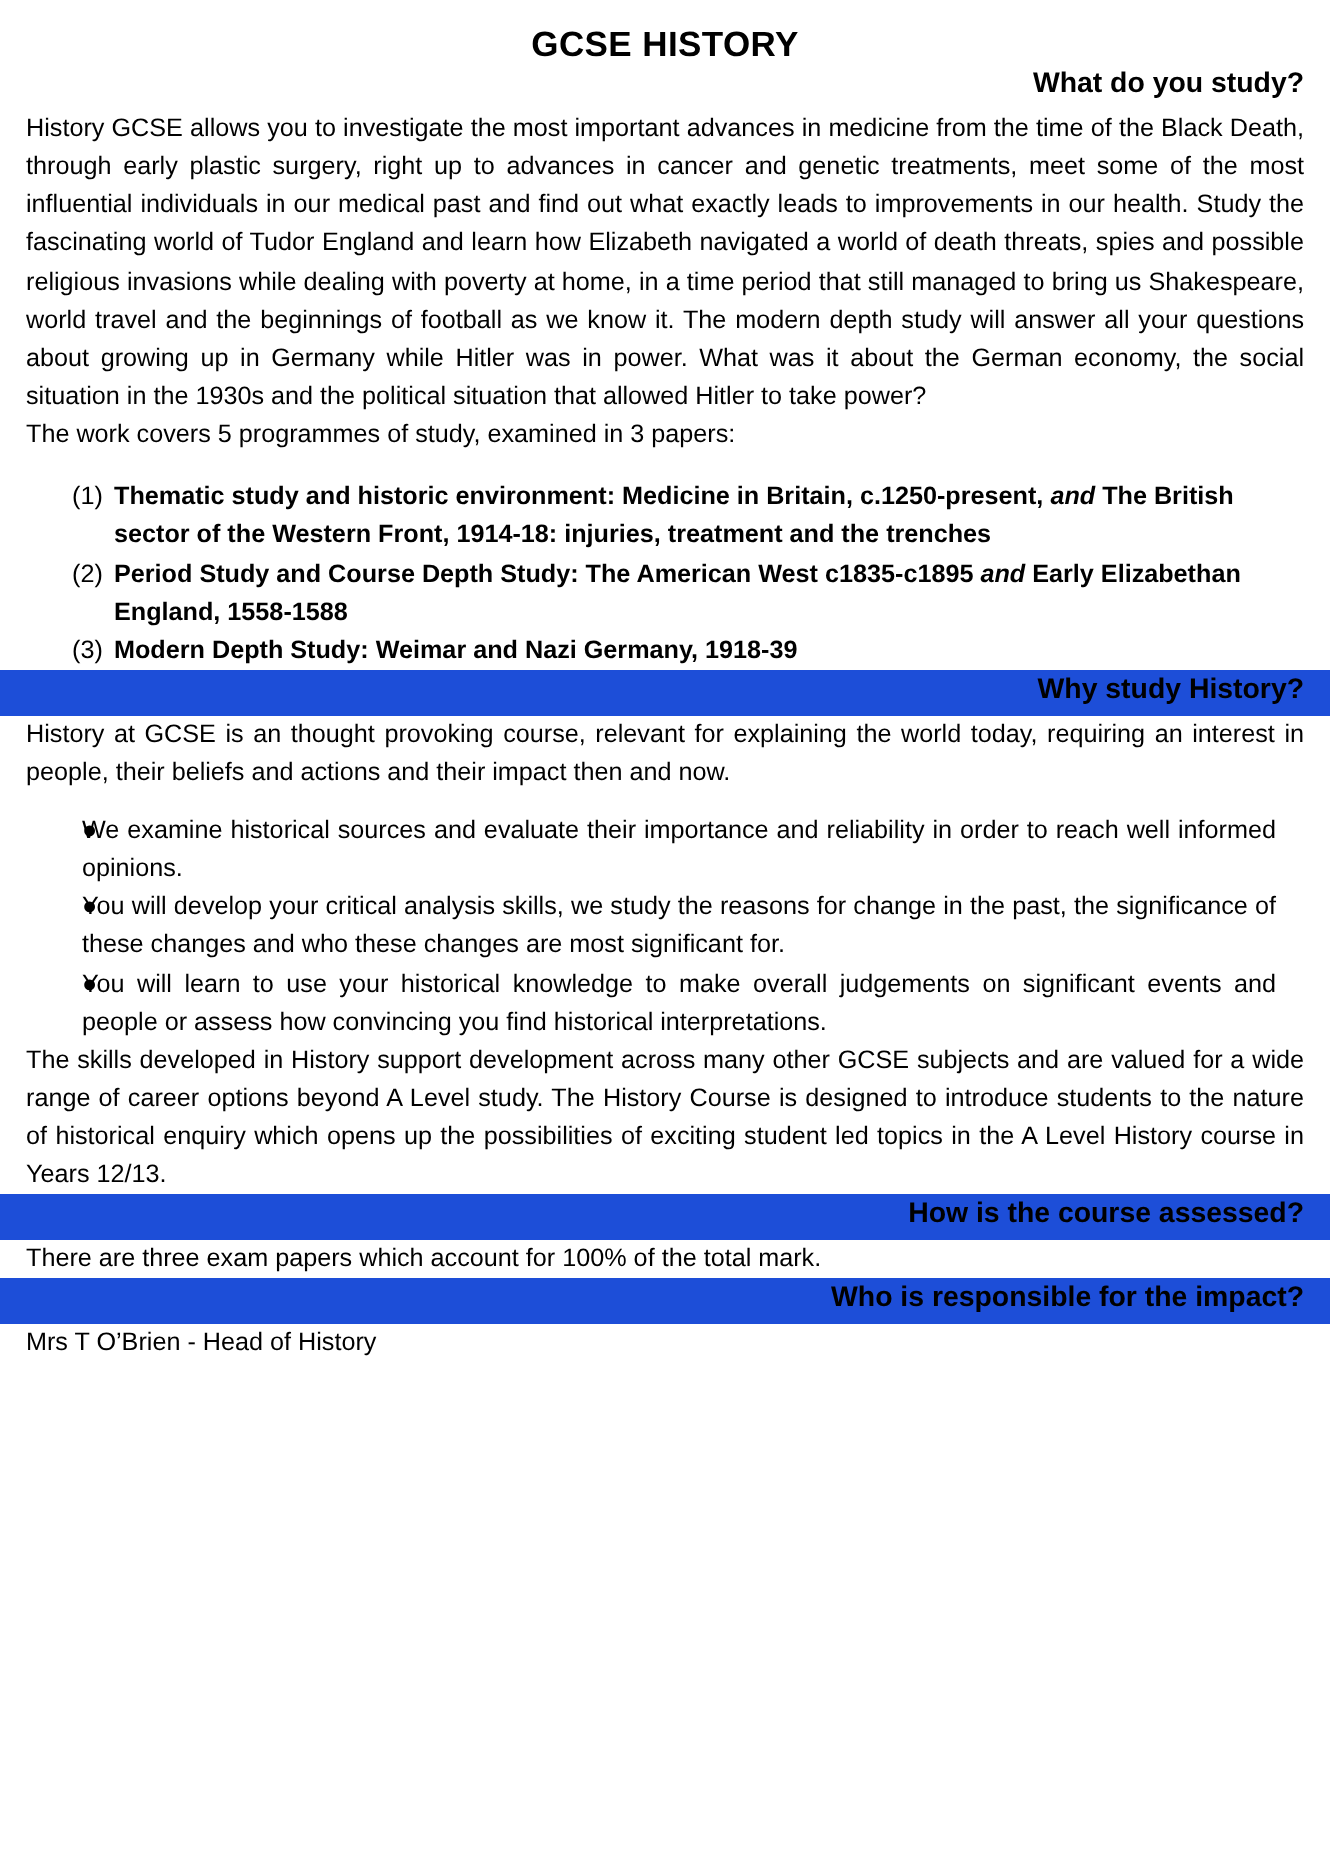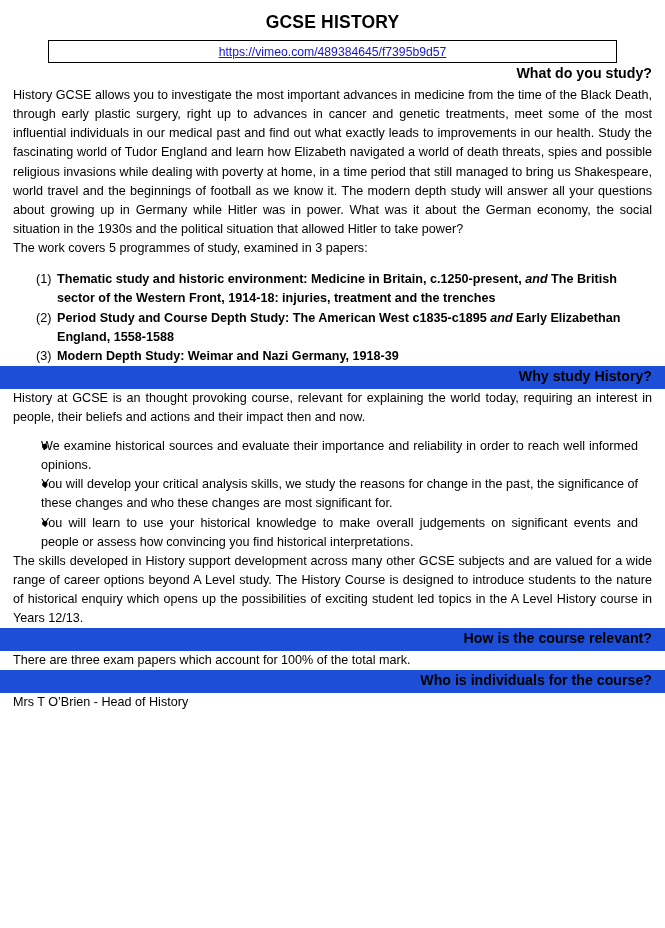--- a/index.html
+++ b/index.html
@@ -129,23 +129,20 @@
   .heading-assessed { margin-top: 24px; }
   .heading-responsible { margin-top: 22px; }
 </style>
 </head>
 <body>
 
 <div class="page">
 
   <h1 class="doc-title">GCSE HISTORY</h1>
 
-  <div class="url-box">
-    <a class="url-link" href="#">https://vimeo.com/489384645/f7395b9d57</a>
-  </div>
 
   <h2 class="section-heading heading-what">What do you study?</h2>
 
   <p class="body-text para-intro">History GCSE allows you to investigate the most important advances in medicine from the time of the Black Death, through early plastic surgery, right up to advances in cancer and genetic treatments, meet some of the most influential individuals in our medical past and find out what exactly leads to improvements in our health.  Study the fascinating world of Tudor England and learn how Elizabeth navigated a world of death threats, spies and possible religious invasions while dealing with poverty at home, in a time period that still managed to bring us Shakespeare, world travel and the beginnings of football as we know it.  The modern depth study will answer all your questions about growing up in Germany while Hitler was in power. What was it about the German economy, the social situation in the 1930s and the political situation that allowed Hitler to take power?</p>
 
   <p class="body-text para-work">The work covers 5 programmes of study, examined in 3 papers:</p>
 
   <ol class="numbered-list">
     <li>
       <span class="num">(1)</span>
@@ -175,21 +172,21 @@
       <span class="bullet-text">You will develop your critical analysis skills, we study the reasons for change in the past, the significance of these changes and who these changes are most significant for.</span>
     </li>
     <li>
       <span class="dot">●</span>
       <span class="bullet-text">You will learn to use your historical knowledge to make overall judgements on significant events and people or assess how convincing you find historical interpretations.</span>
     </li>
   </ul>
 
   <p class="body-text para-skills">The skills developed in History support development across many other GCSE subjects and are valued for a wide range of career options beyond A Level study.  The History Course is designed to introduce students to the nature of historical enquiry which opens up the possibilities of exciting student led topics in the A Level History course in Years 12/13.</p>
 
-  <h2 class="section-heading shaded heading-assessed">How is the course relevant?</h2>
+  <h2 class="section-heading shaded heading-assessed">How is the course assessed?</h2>
 
   <p class="body-text para-assessed">There are three exam papers which account for 100% of the total mark.</p>
 
-  <h2 class="section-heading shaded heading-responsible">Who is individuals for the course?</h2>
+  <h2 class="section-heading shaded heading-responsible">Who is responsible for the impact?</h2>
 
   <p class="body-text para-responsible">Mrs T O’Brien - Head of History</p>
 
 </div>
 
 </body></html>

